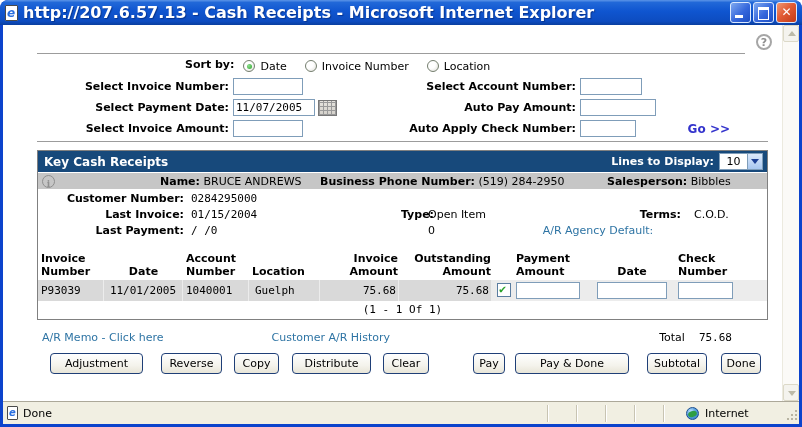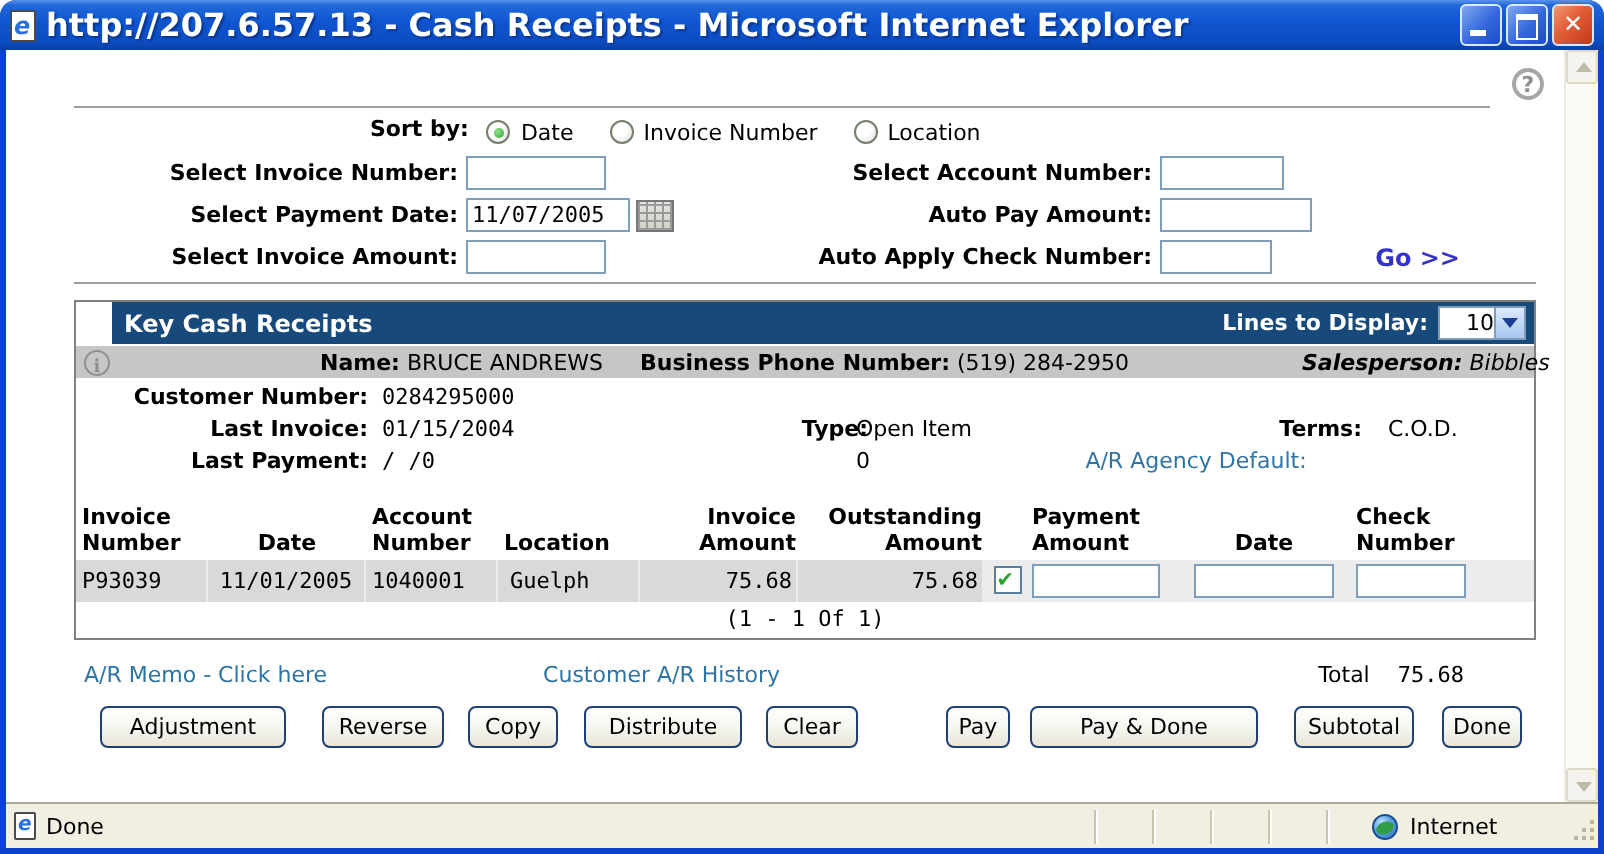--- a/index.html
+++ b/index.html
@@ -64,35 +64,35 @@
   .w70{width:70px;} .w82{width:82px;} .w62{width:62px;} .w76{width:76px;} .w56{width:56px;}
   .cal-icon{width:19px;height:16px;border:1px solid #777;flex:none;
     background:
       repeating-linear-gradient(90deg,#9a9a9a 0 1px,transparent 1px 4px),
       repeating-linear-gradient(0deg,#9a9a9a 0 1px,transparent 1px 4px),
       linear-gradient(#e6e4df,#d3d0ca);}
   .go{font-weight:bold;font-size:12px;color:#3333cc;text-decoration:none;white-space:nowrap;}
   
   .panel{margin:8px 0 0 34px;width:731px;border:1px solid #808080;background:#fff;}
   .panel-header{height:21px;background:#17497B;color:#fff;display:flex;align-items:center;
-    padding:0 4px 0 6px;font-weight:bold;font-size:12px;margin-left:18px;}
+    padding:0 4px 0 6px;font-weight:bold;font-size:12px;}
   .ltd{margin-left:auto;font-size:11px;font-weight:bold;white-space:nowrap;}
   .select{width:44px;height:17px;margin-left:5px;background:#fff;border:1px solid #7f9db9;
     display:inline-flex;align-items:center;vertical-align:middle;font-weight:normal;color:#000;}
-  .select .val{flex:1;text-align:right;font-size:11px;line-height:15px;}
+  .select .val{flex:1;text-align:center;font-size:11px;line-height:15px;}
   .select .arrow{width:15px;height:15px;border-left:1px solid #7f9db9;
     background:linear-gradient(180deg,#dce9fb,#a8c7f0);display:flex;align-items:center;justify-content:center;}
   .select .arrow::before{content:"";width:0;height:0;border-left:4px solid transparent;
     border-right:4px solid transparent;border-top:5px solid #1c3f94;}
   .name-bar{height:17px;background:#c6c6c6;position:relative;border-top:1px solid #fff;white-space:nowrap;}
   .name-bar span,.name-bar b{line-height:17px;}
   .info-icon{position:absolute;left:4px;top:2px;width:13px;height:13px;border:1px solid #8f8f8f;
     border-radius:50%;color:#8f8f8f;text-align:center;font-size:9px;line-height:12px;
     font-family:"DejaVu Serif","Liberation Serif",serif;font-weight:bold;}
-  .nb-name{position:absolute;left:122px;} .nb-phone{position:absolute;left:282px;} .nb-sales{position:absolute;left:613px;font-style:italic;}
+  .nb-name{position:absolute;left:122px;} .nb-phone{position:absolute;left:282px;} .nb-sales{position:absolute;left:569px;}
   .info-rows{padding:3px 0 2px 0;}
   .irow{height:16px;position:relative;white-space:nowrap;}
   .irow .la{position:absolute;left:0;width:146px;text-align:right;font-weight:bold;}
   .irow .va{position:absolute;left:153px;font-family:"DejaVu Sans Mono","Liberation Mono",monospace;}
   .irow .lb{position:absolute;left:213px;width:183px;text-align:right;font-weight:bold;}
   .irow .vb{position:absolute;left:390px;}
   .irow .lc{position:absolute;left:460px;width:183px;text-align:right;font-weight:bold;}
   .irow .vc{position:absolute;left:656px;}
   .link{color:#2E74A4;text-decoration:none;cursor:pointer;white-space:nowrap;}
   .irow .agency{position:absolute;left:460px;width:200px;text-align:center;}

